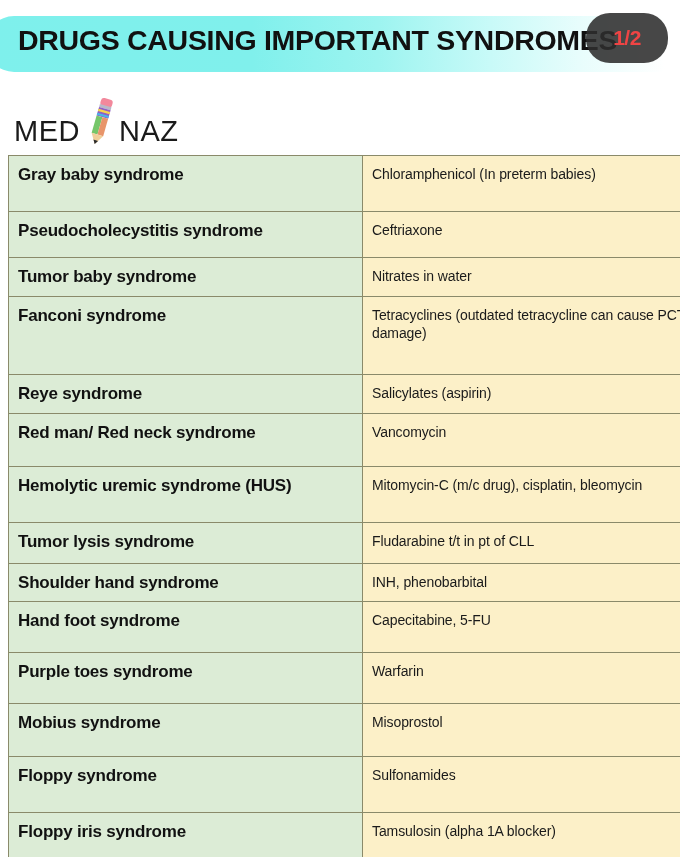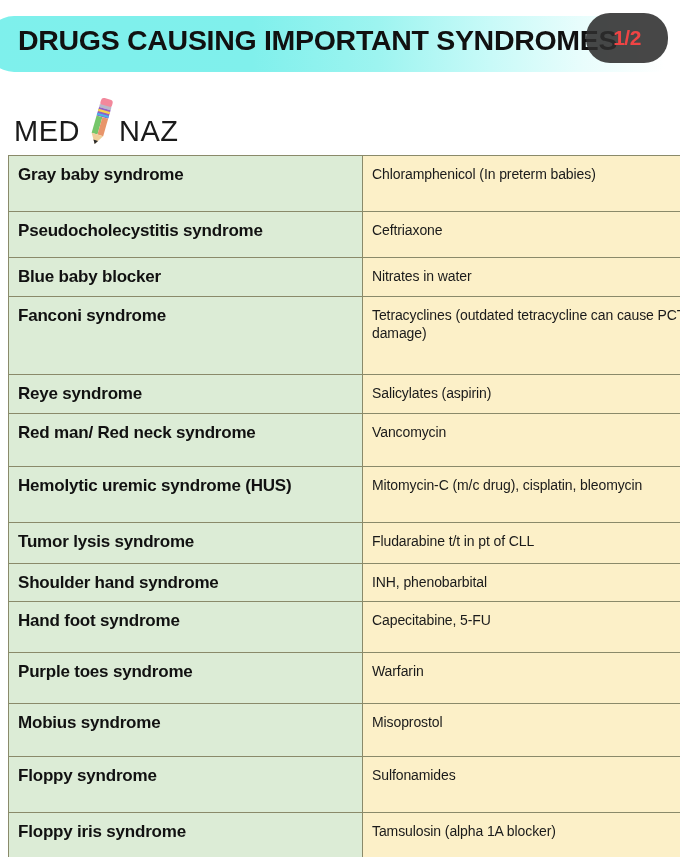--- a/index.html
+++ b/index.html
@@ -167,21 +167,21 @@
   <tbody id="table-body">
       <tr style="height: 56px;">
         <td class="syndrome-cell">Gray baby syndrome</td>
         <td class="drug-cell">Chloramphenicol (In preterm babies)</td>
       </tr>
       <tr style="height: 46px;">
         <td class="syndrome-cell">Pseudocholecystitis syndrome</td>
         <td class="drug-cell">Ceftriaxone</td>
       </tr>
       <tr style="height: 39px;">
-        <td class="syndrome-cell">Blue baby blocker</td>
+        <td class="syndrome-cell">Tumor baby syndrome</td>
         <td class="drug-cell">Nitrates in water</td>
       </tr>
       <tr style="height: 78px;">
         <td class="syndrome-cell">Fanconi syndrome</td>
         <td class="drug-cell">Tetracyclines (outdated tetracycline can cause PCT damage)</td>
       </tr>
       <tr style="height: 38px;">
         <td class="syndrome-cell">Reye syndrome</td>
         <td class="drug-cell">Salicylates (aspirin)</td>
       </tr>

